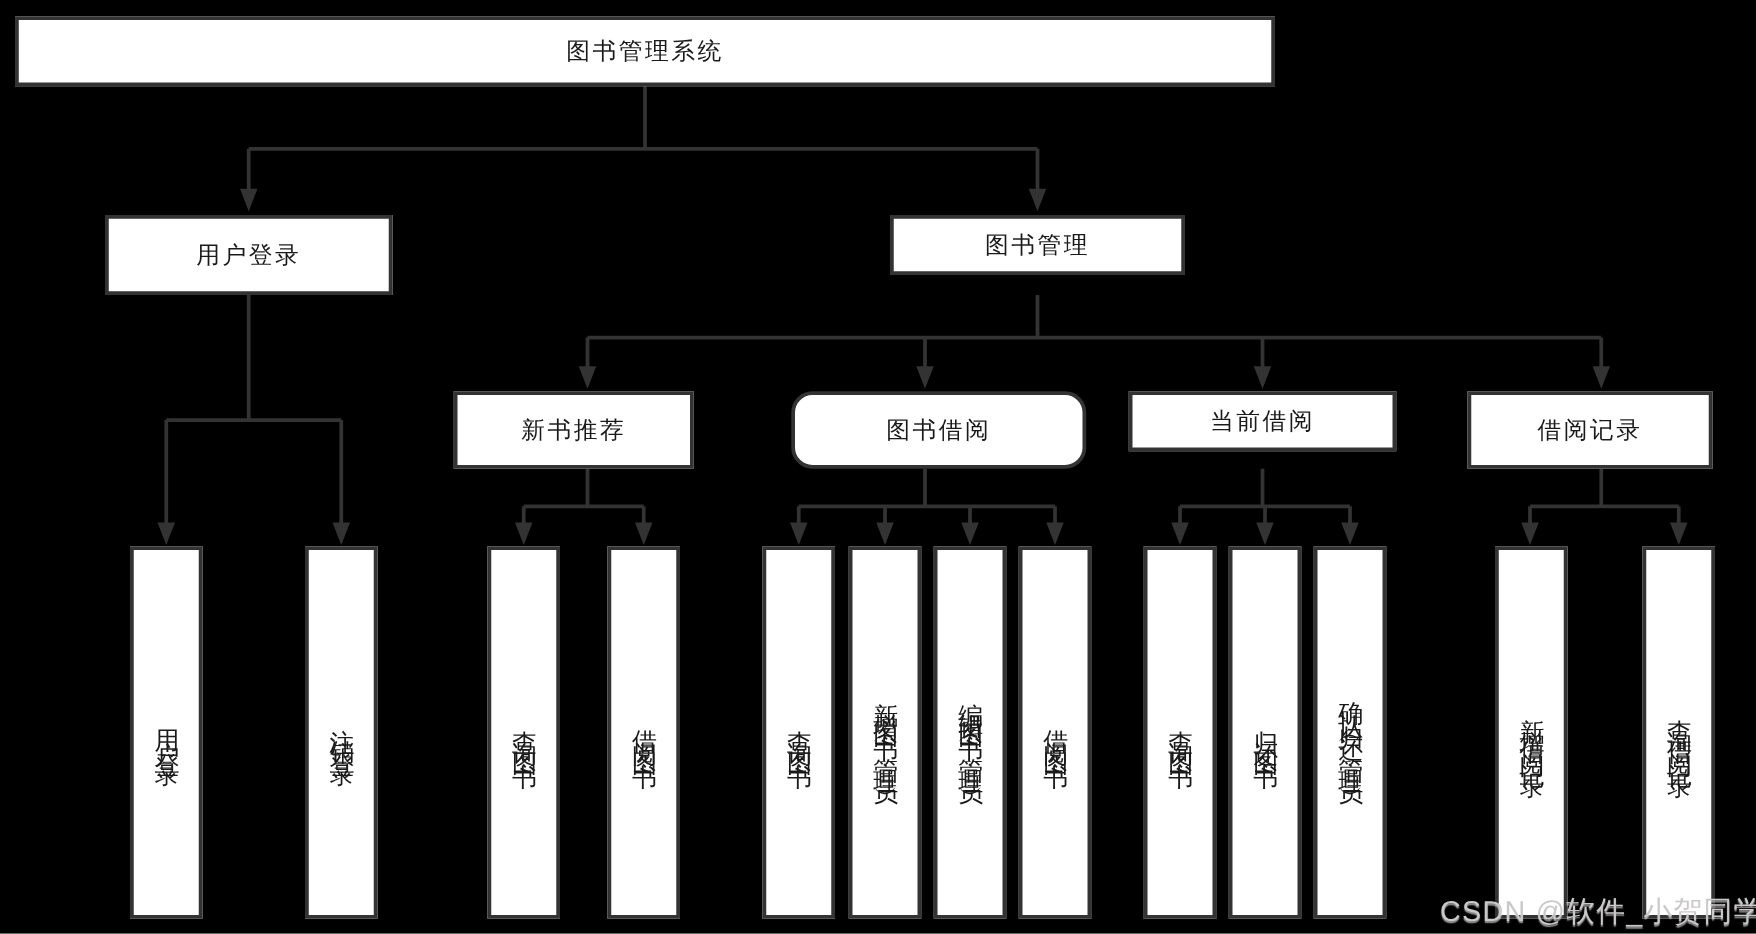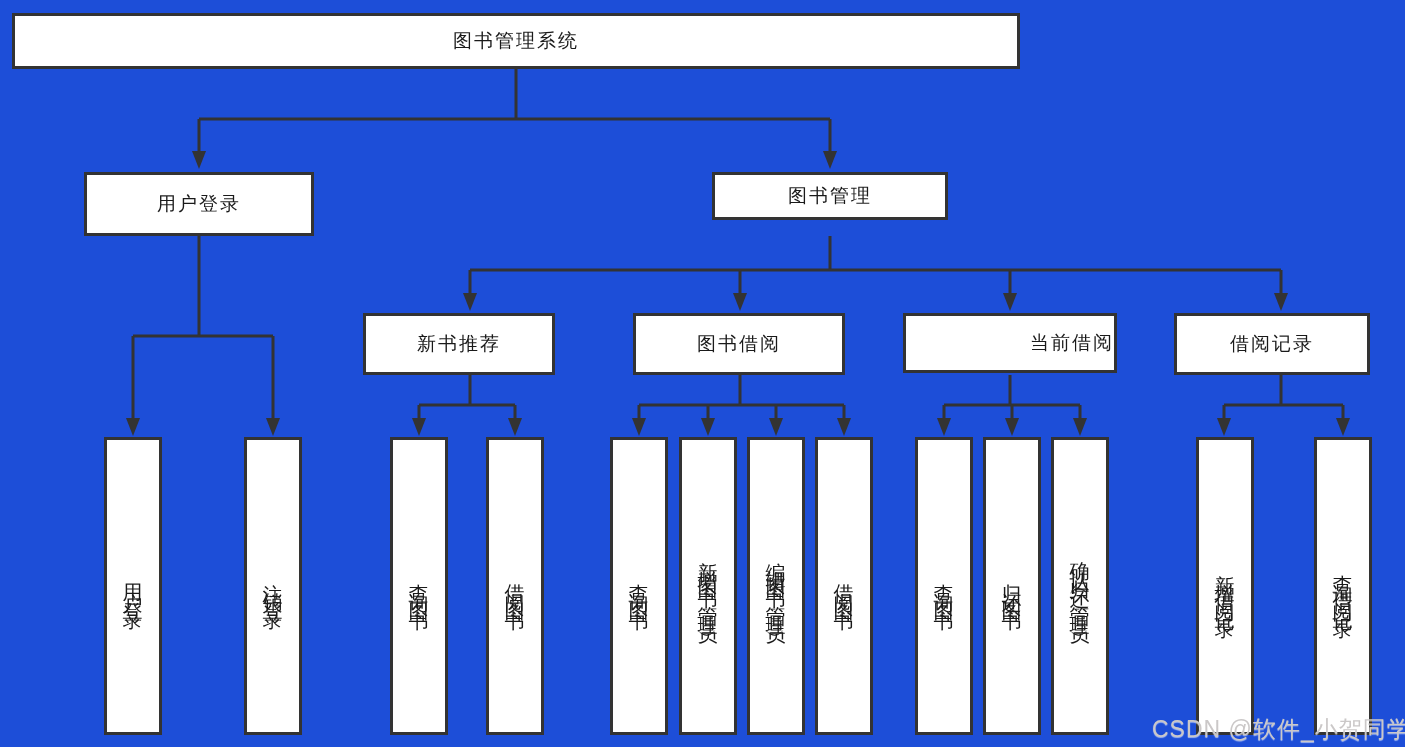--- a/index.html
+++ b/index.html
@@ -4,21 +4,21 @@
 <style>
   html, body {
     margin: 0;
     padding: 0;
     background: #ffffff;
   }
   .canvas {
     position: relative;
     width: 1405px;
     height: 747px;
-    background: #1d4ed8;
+    background: #000000;
     font-family: "Liberation Sans", sans-serif;
     overflow: hidden;
   }
   .connector-layer {
     position: absolute;
     left: 0;
     top: 0;
     z-index: 1;
   }
   .box {
@@ -45,22 +45,22 @@
     line-height: 1;
     white-space: nowrap;
   }
   
   .n-root   { left: 12px;   top: 13px;  width: 1008px; height: 56px; }
   
   .n-login  { left: 84px;   top: 172px; width: 230px;  height: 64px; }
   .n-mgmt   { left: 712px;  top: 172px; width: 236px;  height: 48px; }
   
   .n-rec    { left: 363px;  top: 313px; width: 192px;  height: 62px; }
-  .n-bor    { left: 633px;  top: 313px; width: 212px;  height: 62px; }
-  .n-cur    { left: 903px;  top: 313px; width: 214px;  height: 60px; justify-content: flex-end; }
+  .n-bor    { left: 633px;  top: 313px; width: 236px;  height: 62px; border-radius: 17px; }
+  .n-cur    { left: 903px;  top: 313px; width: 214px;  height: 48px; }
   .n-his    { left: 1174px; top: 313px; width: 196px;  height: 62px; }
   
   .leaf     { top: 437px; width: 58px; height: 298px; }
   .lf-1  { left: 104px; }
   .lf-2  { left: 244px; }
   .lf-3  { left: 390px; }
   .lf-4  { left: 486px; }
   .lf-5  { left: 610px; }
   .lf-6  { left: 679px; }
   .lf-7  { left: 747px; }

